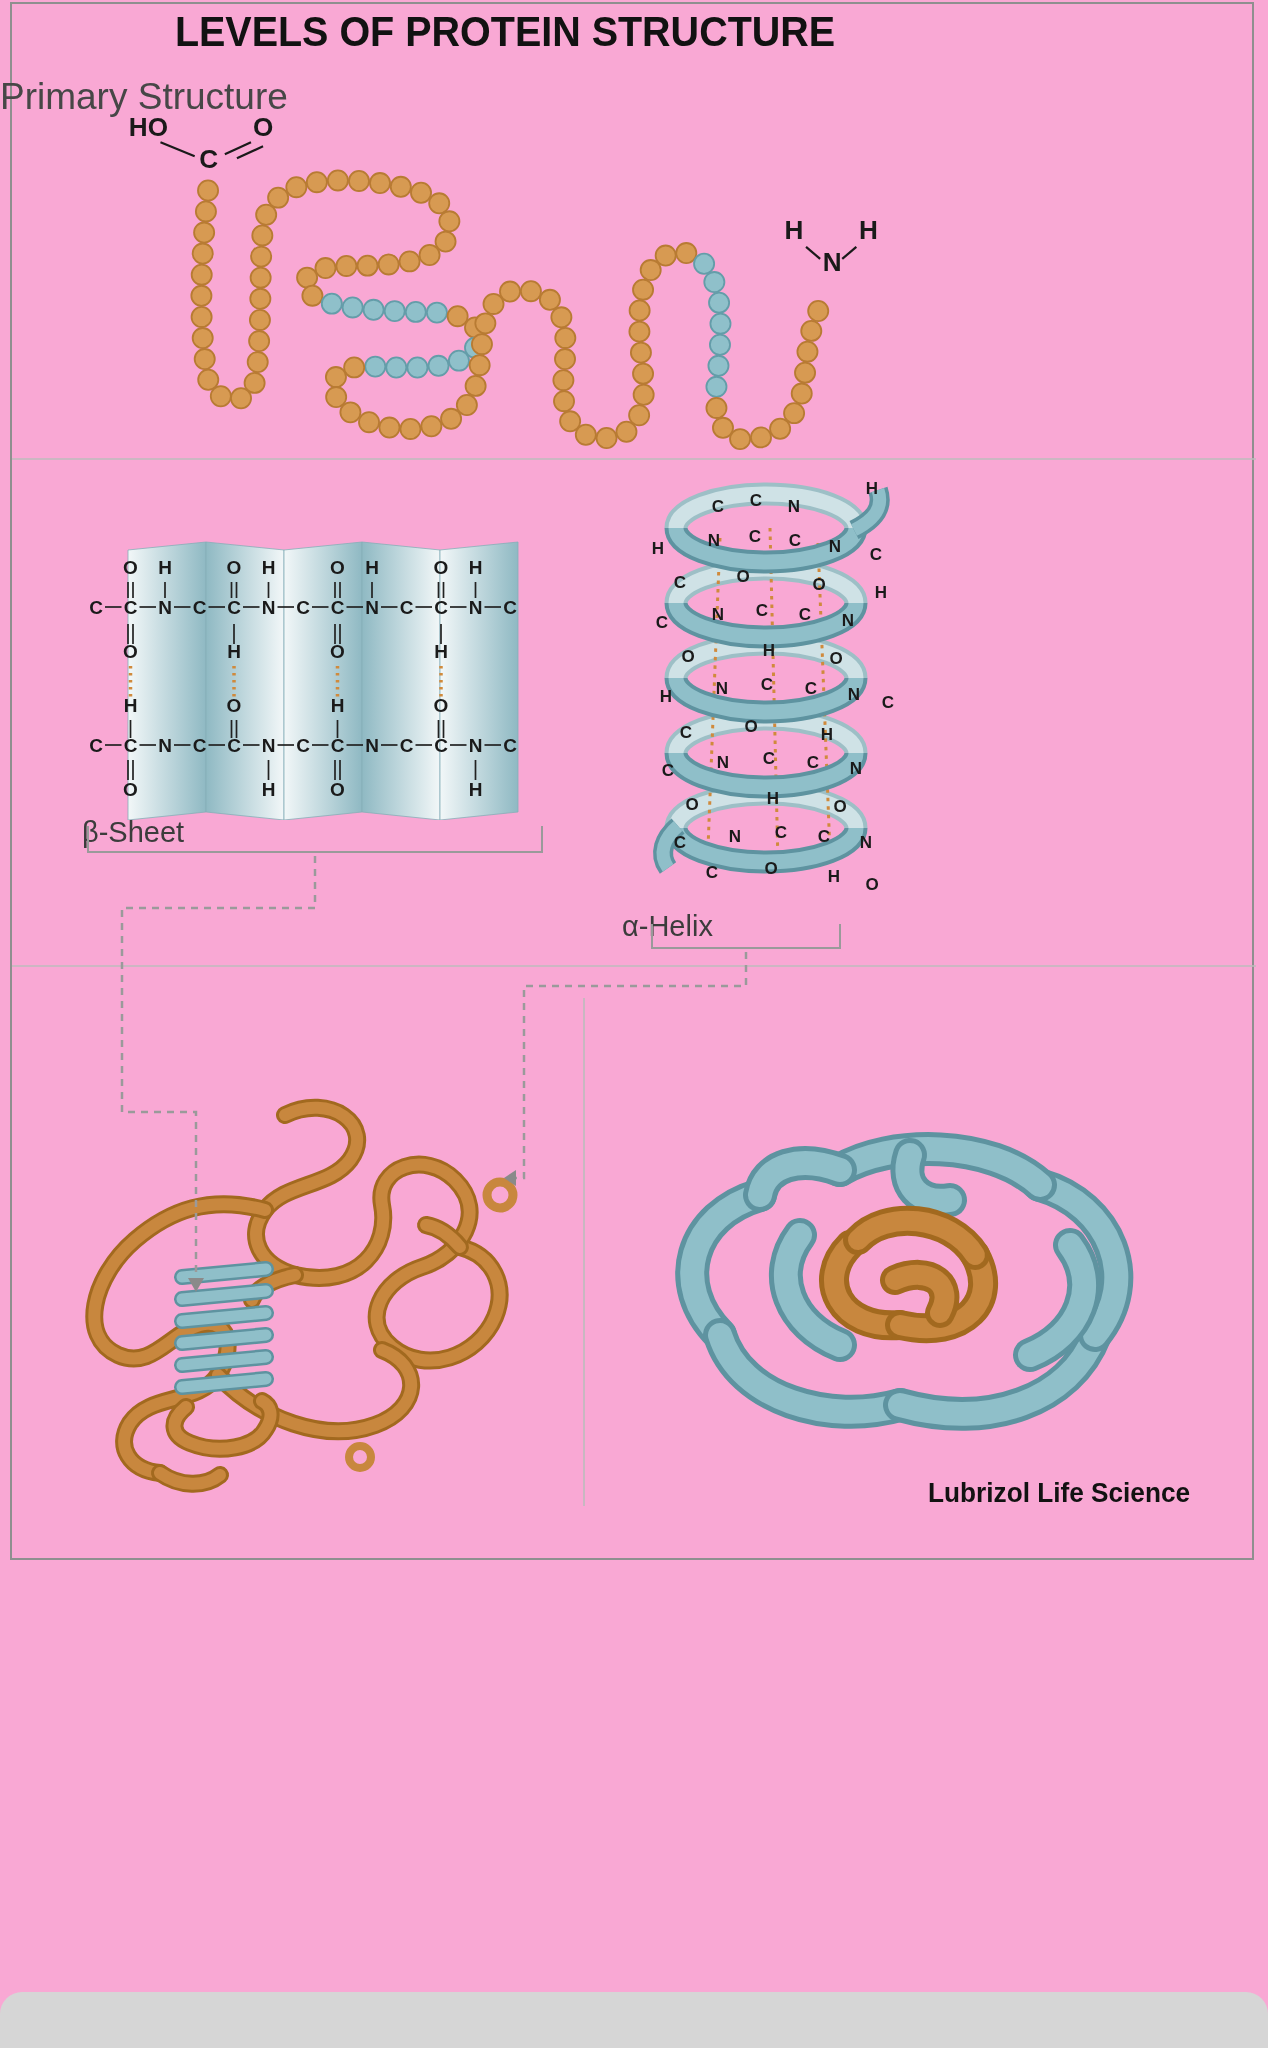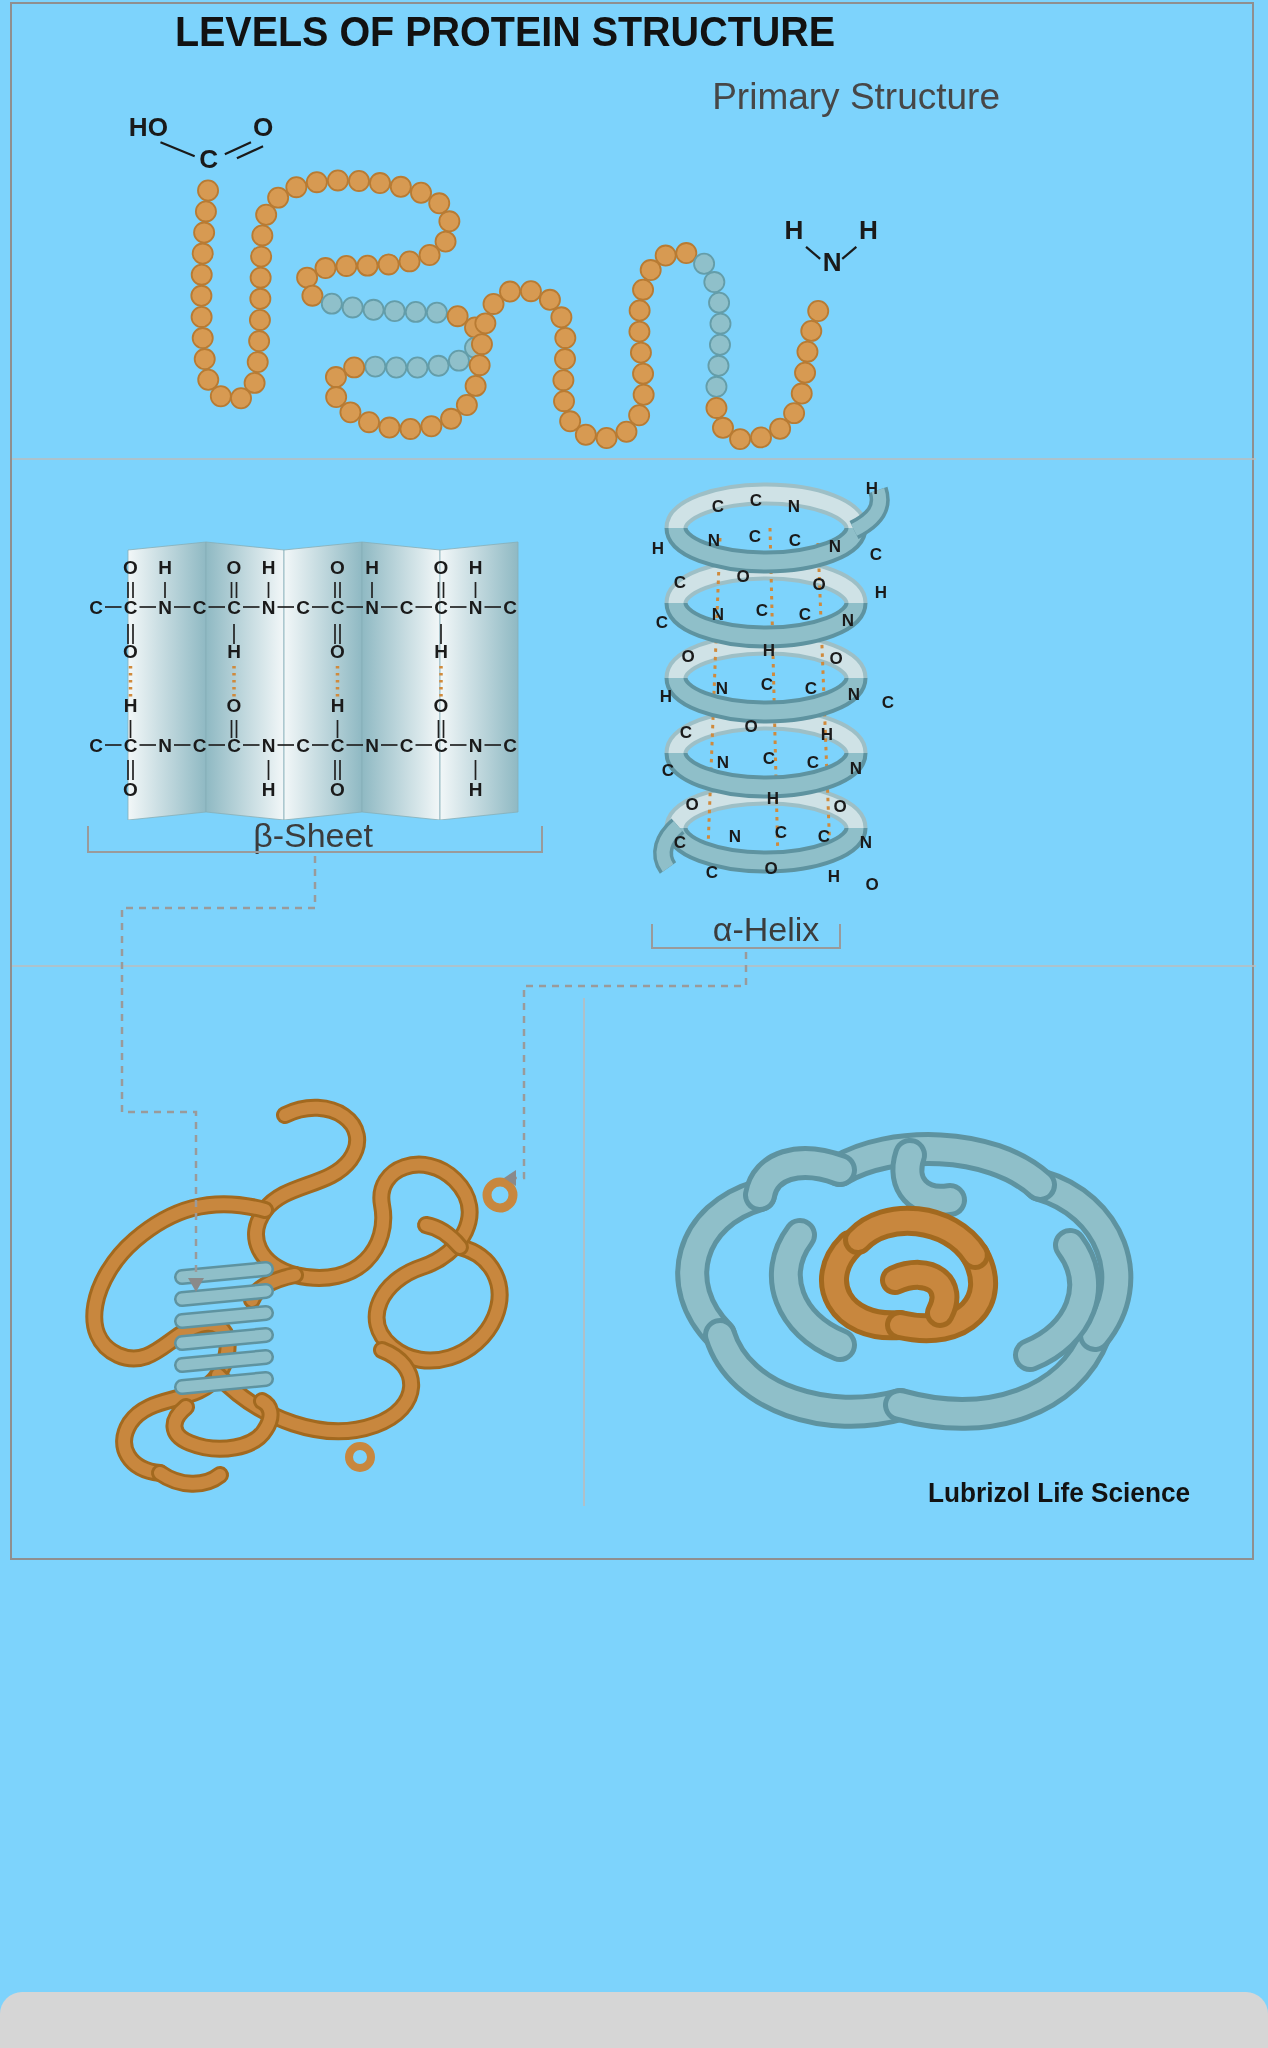--- a/index.html
+++ b/index.html
@@ -1,27 +1,27 @@
 <!DOCTYPE html>
 <html><head>
 <meta charset="utf-8">
 <style>
   html,body{margin:0;padding:0;background:#fff}
-  .page{position:relative;width:1268px;height:2048px;background:#7dd3fc;overflow:hidden;
+  .page{position:relative;width:1268px;height:2048px;background:#f9a8d4;overflow:hidden;
         font-family:"Liberation Sans","DejaVu Sans",sans-serif}
   .page > svg{position:absolute}
   .frame{position:absolute;left:10px;top:2px;width:1240px;height:1554px;border:2px solid #8f8f8f}
   .title{position:absolute;left:0;top:8px;width:1010px;text-align:center;font-size:42px;
          font-weight:700;color:#121212;transform:scaleX(.94);transform-origin:50% 50%}
-  .heading{position:absolute;text-align:right;font-size:37px;color:#474747}
+  .heading{position:absolute;text-align:left;font-size:37px;color:#474747}
   .h-primary{left:0;top:76px;width:1000px}
   .h-secondary{left:0;top:468px;width:980px}
   .h-tertiary{left:0;top:1012px;width:600px}
   .h-quaternary{left:580px;top:1012px;width:600px}
-  .blabel{position:absolute;text-align:center;font-size:34px;color:#3c3c3c}
+  .blabel{position:absolute;font-size:29px;color:#3c3c3c}
   .beta{left:82px;top:816px;width:462px}
   .alpha{left:622px;top:910px;width:288px}
   .credit{position:absolute;right:78px;top:1478px;font-size:27px;font-weight:700;color:#121212;
           transform:scaleX(.97);transform-origin:100% 50%}
   .bottom-bar{position:absolute;left:0;top:1992px;width:1268px;height:56px;
               border-radius:22px 22px 0 0;background:#d6d6d6}
   svg text{font-family:"Liberation Sans","DejaVu Sans",sans-serif;font-weight:700;fill:#1a1a1a}
 </style>
 </head>
 <body>

